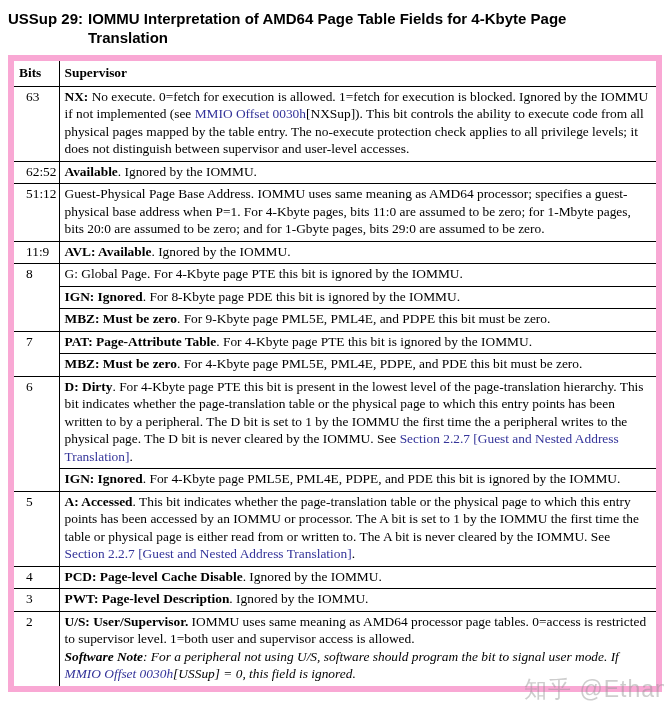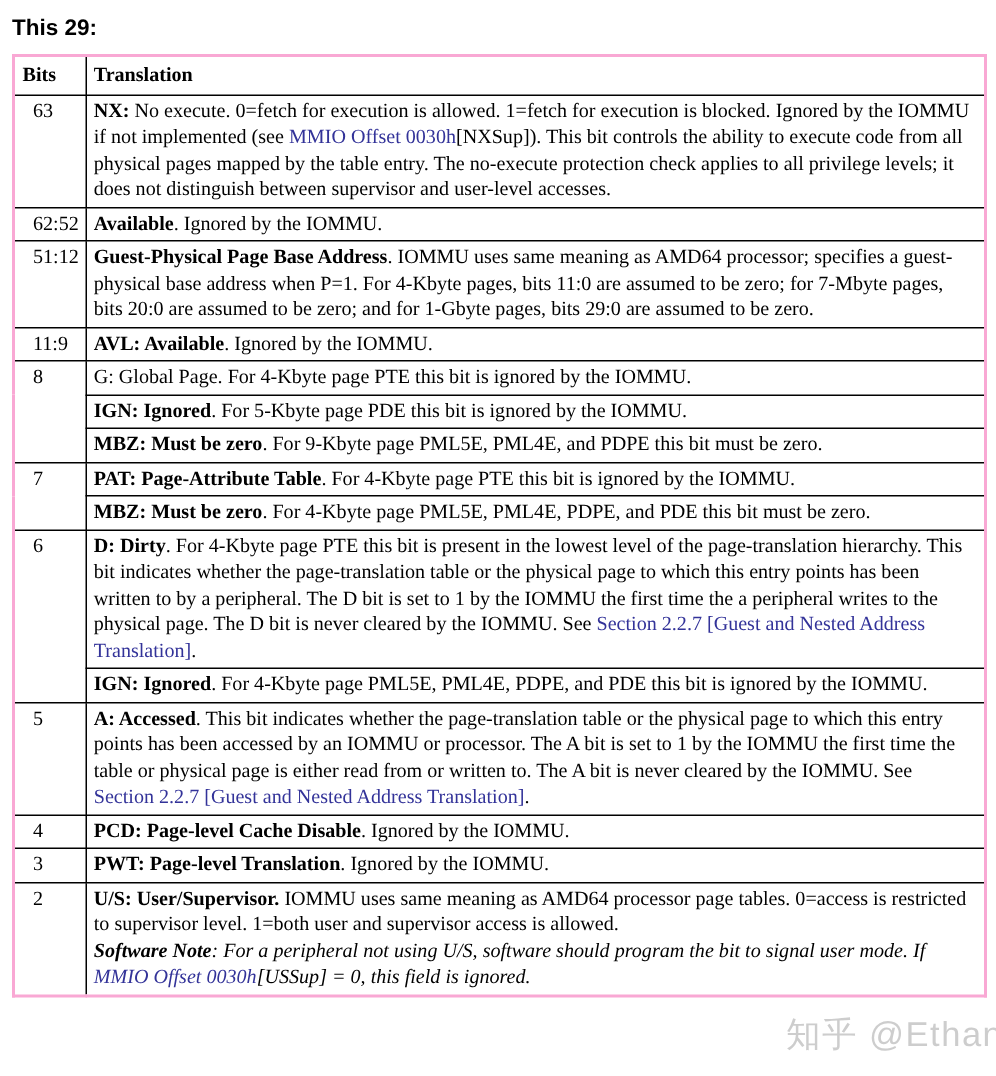--- a/index.html
+++ b/index.html
@@ -10,21 +10,21 @@
   .caption {
     display:flex; font-family:"Liberation Sans", sans-serif;
     font-weight:bold; font-size:15px; line-height:19px;
     margin:9px 0 0 8px;
   }
   .caption-label { width:80px; flex:none; }
   .caption-text { max-width:500px; }
   table.fields {
     border-collapse:collapse; table-layout:fixed;
     width:648px; margin:8px 16px 0 8px;
-    border:2px solid #f9a8d4;
+    border:6px solid #f9a8d4;
   }
   .fields th, .fields td {
     border:1px solid #000; vertical-align:top; text-align:left;
     font-size:13.4px; line-height:17.5px; padding:1px 6px 3px 5px;
   }
   .fields th { font-weight:bold; padding-top:3px; padding-bottom:4px; }
   .fields td.bits { padding-left:12px; }
   .fields a { text-decoration:none; cursor:pointer; }
   .watermark {
     position:absolute; left:524px; top:674px;
@@ -32,57 +32,58 @@
     color:rgba(145,145,145,0.45); letter-spacing:1px;
     pointer-events:none; white-space:nowrap;
   }
 </style>
 </head>
 <body>
 
 <div class="page">
 
   <div class="caption">
-    <span class="caption-label">This 29:</span>
+    <span class="caption-label">USSup 29:</span>
+    <span class="caption-text">IOMMU Interpretation of AMD64 Page Table Fields for 4-Kbyte Page Translation</span>
   </div>
 
   <table class="fields">
     <colgroup>
       <col style="width:48px">
       <col style="width:600px">
     </colgroup>
     <thead>
       <tr>
         <th>Bits</th>
-        <th>Translation</th>
+        <th>Supervisor</th>
       </tr>
     </thead>
     <tbody>
         <tr>
           <td class="bits" rowspan="1">63</td>
           <td class="desc"><span style="font-weight: bold;">NX: </span><span>No execute. 0=fetch for execution is allowed. 1=fetch for execution is blocked. Ignored by the IOMMU if not implemented (see </span><a href="#" style="color: rgb(51, 51, 153);">MMIO Offset 0030h</a><span>[NXSup]). This bit controls the ability to execute code from all physical pages mapped by the table entry. The no-execute protection check applies to all privilege levels; it does not distinguish between supervisor and user-level accesses.</span></td>
         </tr>
         <tr>
           <td class="bits" rowspan="1">62:52</td>
           <td class="desc"><span style="font-weight: bold; text-align: center;">Available</span><span>. Ignored by the IOMMU.</span></td>
         </tr>
         <tr>
           <td class="bits" rowspan="1">51:12</td>
-          <td class="desc"><span style="font-weight: bold;">Guest-Physical Page Base Address</span><span>. IOMMU uses same meaning as AMD64 processor; specifies a guest-physical base address when P=1. For 4-Kbyte pages, bits 11:0 are assumed to be zero; for 7-Mbyte pages, bits 20:0 are assumed to be zero; and for 1-Gbyte pages, bits 29:0 are assumed to be zero.</span></td>
+          <td class="desc"><span style="font-weight: normal;">Guest-Physical Page Base Address</span><span>. IOMMU uses same meaning as AMD64 processor; specifies a guest-physical base address when P=1. For 4-Kbyte pages, bits 11:0 are assumed to be zero; for 1-Mbyte pages, bits 20:0 are assumed to be zero; and for 1-Gbyte pages, bits 29:0 are assumed to be zero.</span></td>
         </tr>
         <tr>
           <td class="bits" rowspan="1">11:9</td>
           <td class="desc"><span style="font-weight: bold;">AVL: Available</span><span>. Ignored by the IOMMU.</span></td>
         </tr>
         <tr>
           <td class="bits" rowspan="3">8</td>
           <td class="desc"><span style="font-weight: normal;">G: Global Page</span><span>. For 4-Kbyte page PTE this bit is ignored by the IOMMU.</span></td>
         </tr>
         <tr>
-          <td class="desc"><span style="font-weight: bold;">IGN: Ignored</span><span>. For 5-Kbyte page PDE this bit is ignored by the IOMMU.</span></td>
+          <td class="desc"><span style="font-weight: bold;">IGN: Ignored</span><span>. For 8-Kbyte page PDE this bit is ignored by the IOMMU.</span></td>
         </tr>
         <tr>
           <td class="desc"><span style="font-weight: bold;">MBZ: Must be zero</span><span>. For 9-Kbyte page PML5E, PML4E, and PDPE this bit must be zero.</span></td>
         </tr>
         <tr>
           <td class="bits" rowspan="2">7</td>
           <td class="desc"><span style="font-weight: bold;">PAT: Page-Attribute Table</span><span>. For 4-Kbyte page PTE this bit is ignored by the IOMMU.</span></td>
         </tr>
         <tr>
           <td class="desc"><span style="font-weight: bold;">MBZ: Must be zero</span><span>. For 4-Kbyte page PML5E, PML4E, PDPE, and PDE this bit must be zero.</span></td>
@@ -97,21 +98,21 @@
         <tr>
           <td class="bits" rowspan="1">5</td>
           <td class="desc"><span style="font-weight: bold;">A: Accessed</span><span>. This bit indicates whether the page-translation table or the physical page to which this entry points has been accessed by an IOMMU or processor. The A bit is set to 1 by the IOMMU the first time the table or physical page is either read from or written to. The A bit is never cleared by the IOMMU. See </span><a href="#" style="color: rgb(51, 51, 153);">Section 2.2.7 [Guest and Nested Address Translation]</a><span>.</span></td>
         </tr>
         <tr>
           <td class="bits" rowspan="1">4</td>
           <td class="desc"><span style="font-weight: bold;">PCD: Page-level Cache Disable</span><span>. Ignored by the IOMMU.</span></td>
         </tr>
         <tr>
           <td class="bits" rowspan="1">3</td>
-          <td class="desc"><span style="font-weight: bold;">PWT: Page-level Translation</span><span>. Ignored by the IOMMU.</span></td>
+          <td class="desc"><span style="font-weight: bold;">PWT: Page-level Description</span><span>. Ignored by the IOMMU.</span></td>
         </tr>
         <tr>
           <td class="bits" rowspan="1">2</td>
           <td class="desc"><span style="font-weight: bold;">U/S: User/Supervisor.</span><span> IOMMU uses same meaning as AMD64 processor page tables. 0=access is restricted to supervisor level. 1=both user and supervisor access is allowed.</span><br><span style="font-weight: bold; font-style: italic;">Software Note</span><span style="font-style: italic;">: For a peripheral not using U/S, software should program the bit to signal user mode. If </span><a href="#" style="color: rgb(51, 51, 153); font-style: italic;">MMIO Offset 0030h</a><span style="font-style: italic;">[USSup] = 0, this field is ignored.</span></td>
         </tr>
       </tbody>
   </table>
 
   <div class="watermark">知乎 @Ethan</div>
 

